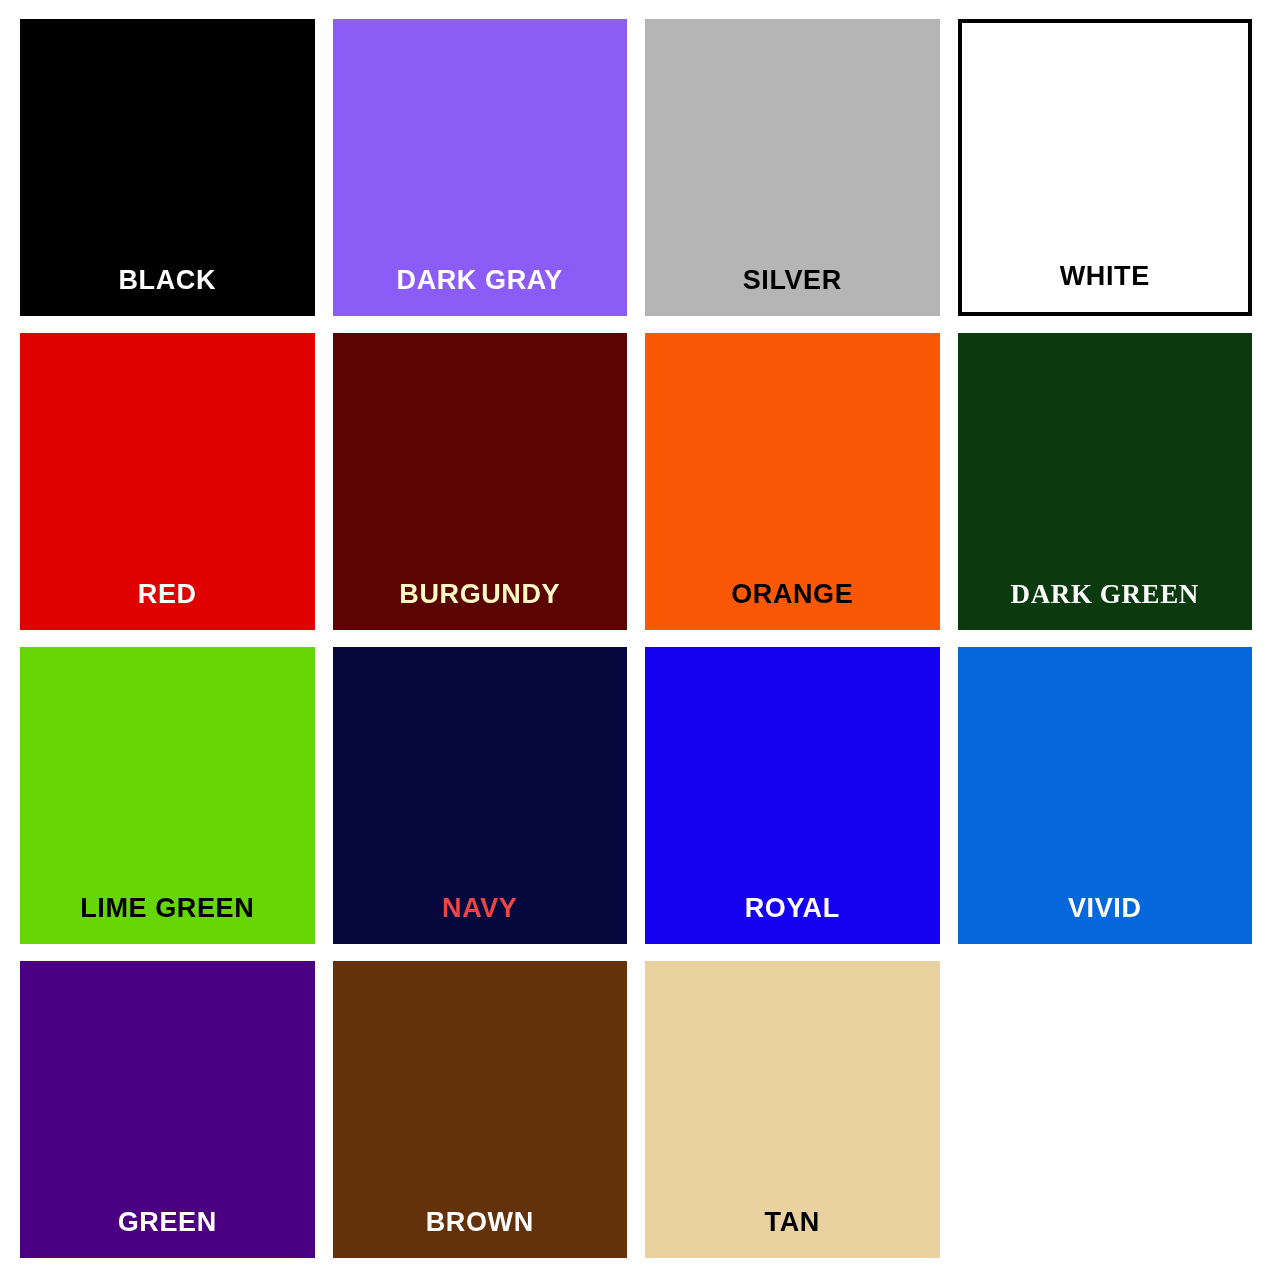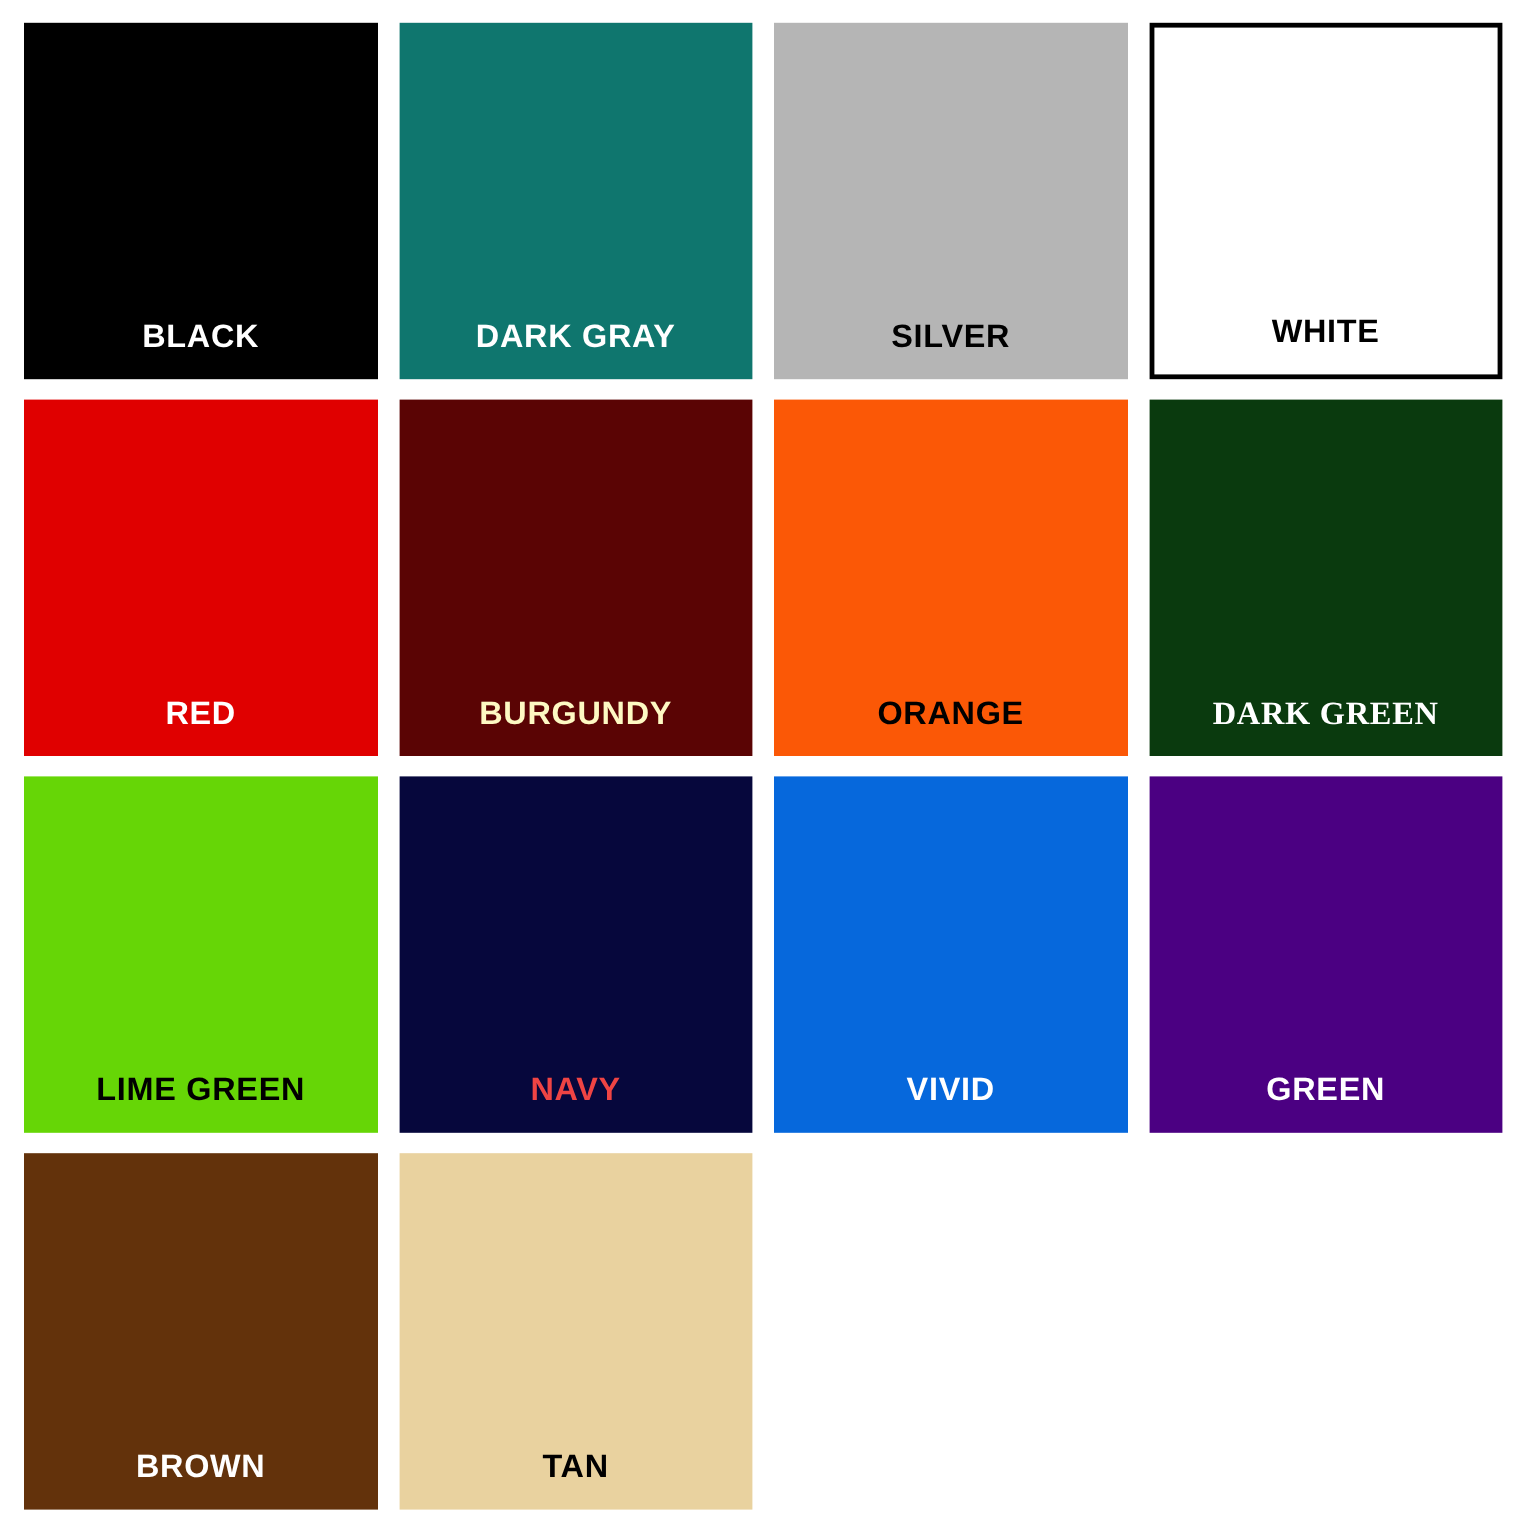--- a/index.html
+++ b/index.html
@@ -49,21 +49,21 @@
     user-select: none;
   }
 </style>
 </head>
 <body style="background: rgb(255, 255, 255);">
 
 <div id="swatch-grid" style="grid-template-columns: repeat(4, 1fr); grid-template-rows: repeat(4, 1fr);">
     <div class="swatch" style="background: rgb(0, 0, 0);">
       <span class="swatch-label" style="color: rgb(255, 255, 255);">BLACK</span>
     </div>
-    <div class="swatch" style="background: #0f766e;">
+    <div class="swatch" style="background: #8b5cf6;">
       <span class="swatch-label" style="color: rgb(255, 255, 255);">DARK GRAY</span>
     </div>
     <div class="swatch" style="background: rgb(181, 181, 181);">
       <span class="swatch-label" style="color: rgb(0, 0, 0);">SILVER</span>
     </div>
     <div class="swatch bordered" style="background: rgb(255, 255, 255); border-color: rgb(0, 0, 0);">
       <span class="swatch-label" style="color: rgb(0, 0, 0);">WHITE</span>
     </div>
     <div class="swatch" style="background: rgb(224, 0, 0);">
       <span class="swatch-label" style="color: rgb(255, 255, 255);">RED</span>
@@ -76,20 +76,23 @@
     </div>
     <div class="swatch" style="background: rgb(10, 58, 14);">
       <span class="swatch-label" style="color: rgb(255, 255, 255); font-family: Liberation Serif, serif;">DARK GREEN</span>
     </div>
     <div class="swatch" style="background: rgb(102, 214, 6);">
       <span class="swatch-label" style="color: rgb(0, 0, 0);">LIME GREEN</span>
     </div>
     <div class="swatch" style="background: rgb(6, 7, 60);">
       <span class="swatch-label" style="color: #ef4444;">NAVY</span>
     </div>
+    <div class="swatch" style="background: rgb(21, 0, 240);">
+      <span class="swatch-label" style="color: rgb(255, 255, 255);">ROYAL</span>
+    </div>
     <div class="swatch" style="background: rgb(6, 104, 220);">
       <span class="swatch-label" style="color: rgb(255, 255, 255);">VIVID</span>
     </div>
     <div class="swatch" style="background: rgb(75, 0, 130);">
       <span class="swatch-label" style="color: rgb(255, 255, 255);">GREEN</span>
     </div>
     <div class="swatch" style="background: rgb(99, 50, 11);">
       <span class="swatch-label" style="color: rgb(255, 255, 255);">BROWN</span>
     </div>
     <div class="swatch" style="background: rgb(233, 210, 159);">

